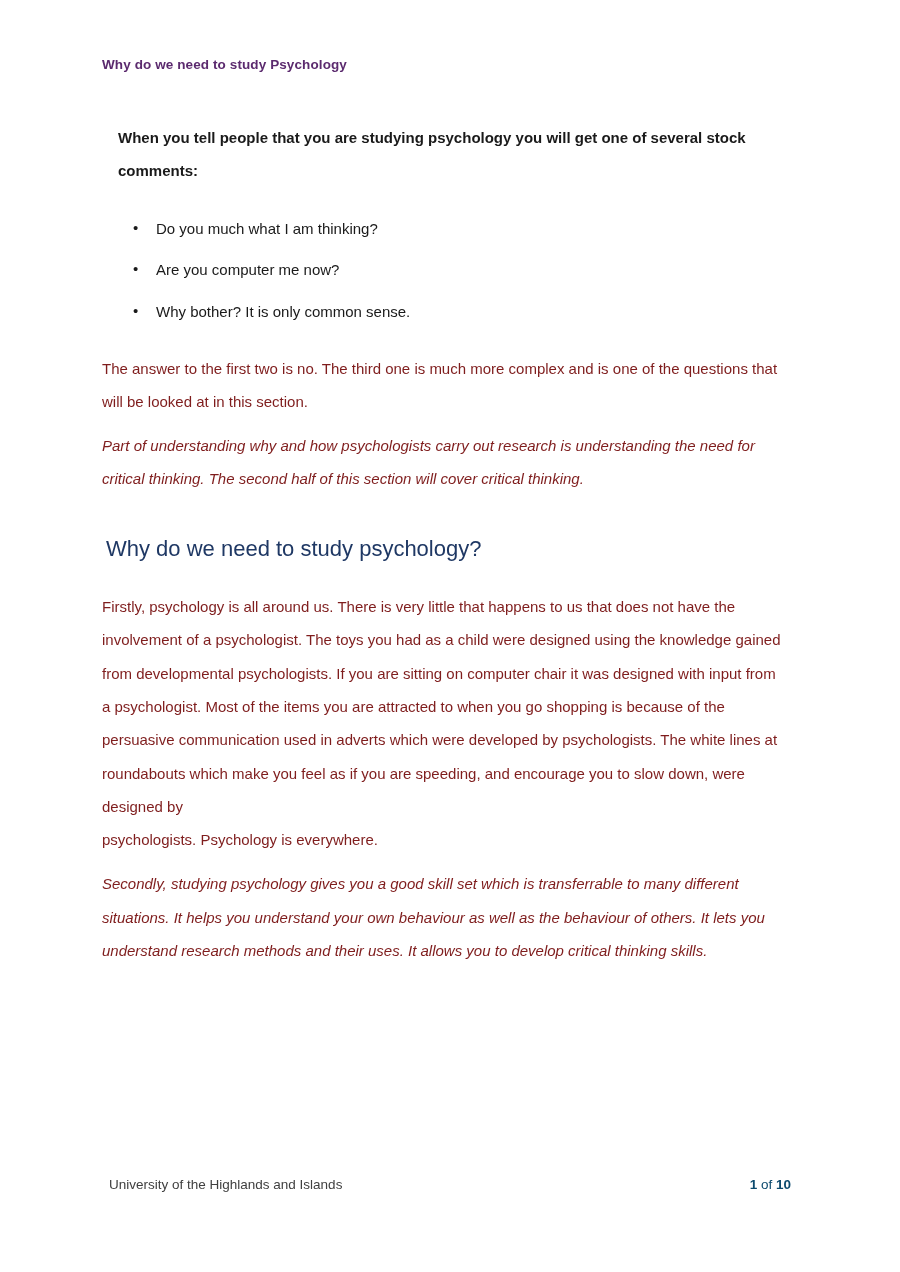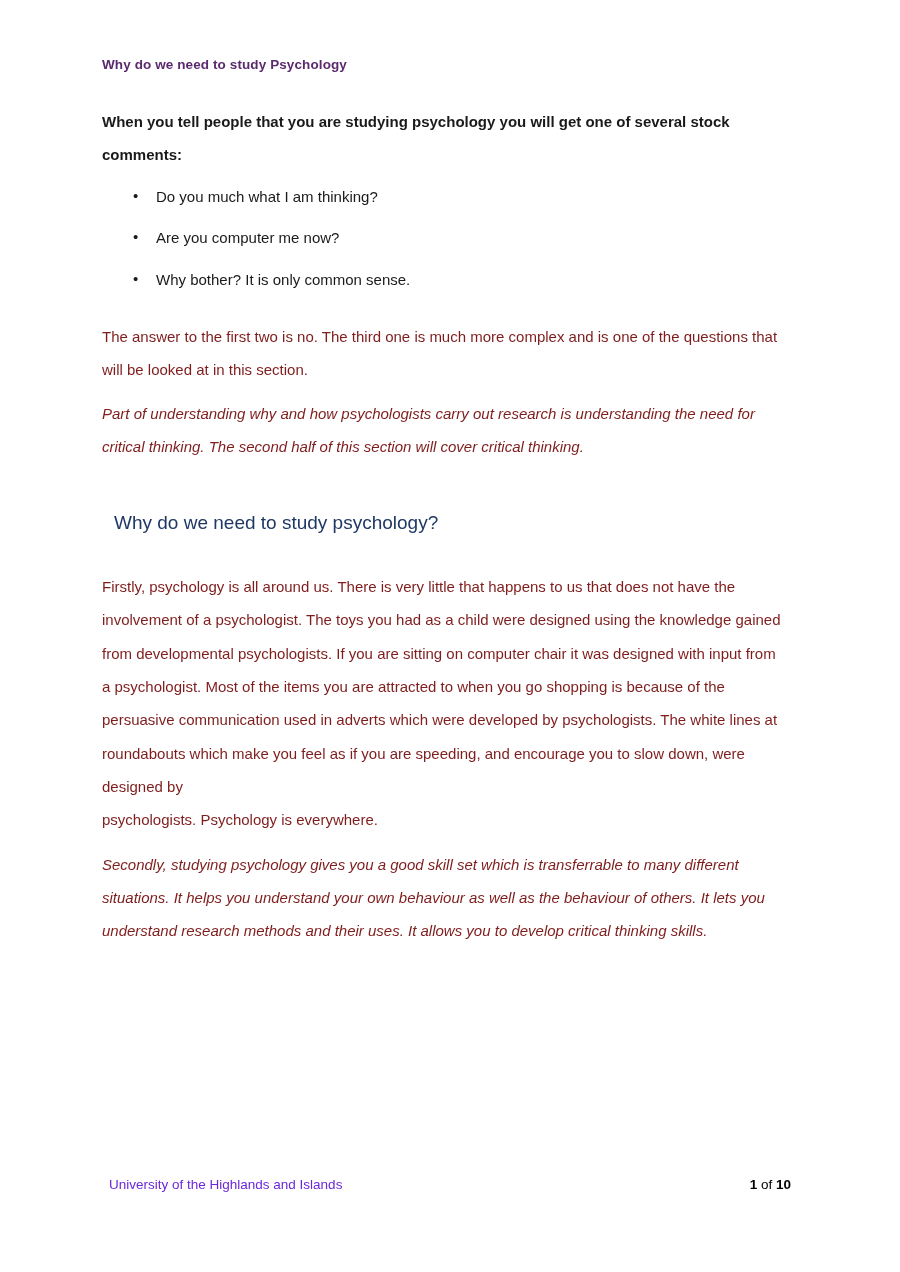--- a/index.html
+++ b/index.html
@@ -47,21 +47,21 @@
     line-height: 1.25;
     letter-spacing: -0.1px;
   }
 
   
   .lead-paragraph {
     font-size: 15px;
     font-weight: bold;
     color: #1a1a1a;
     line-height: 2.16;
-    margin: 0;
+    margin: 16px;
     padding-top: 33px;
   }
 
   
   .bullet-list {
     list-style: none;
     margin: 0;
     padding: 0;
     padding-top: 15px;
   }
@@ -90,24 +90,24 @@
     margin: 0;
     padding-top: 10px;
   }
   .body-paragraph + .body-paragraph {
     padding-top: 11px;
     font-style: italic;
   }
 
   
   .heading-2 {
-    font-size: 19px;
+    font-size: 22px;
     font-weight: normal;
     color: #1F3864;
-    margin: 12px;
+    margin: 4px;
     padding-top: 36px;
     line-height: 1.3;
   }
 
   .para-after-h2 {
     padding-top: 22px;
   }
 
   .para-long {
     line-height: 2.22;
@@ -119,26 +119,26 @@
     left: 109px;
     top: 1177px;
     width: 682px;
     display: flex;
     align-items: baseline;
     justify-content: space-between;
     font-size: 13.5px;
     color: #7B3FA3;
   }
   .footer-org {
-    color: #6d28d9;
+    color: #404040;
     font-size: 13.5px;
     white-space: nowrap;
   }
   .footer-pagination {
-    color: #000000;
+    color: #0c4a6e;
     font-size: 13.5px;
     white-space: nowrap;
   }
   .footer-pagination .pg-num {
     font-weight: bold;
   }
   .footer-pagination .pg-of {
     font-weight: normal;
   }
 </style>

